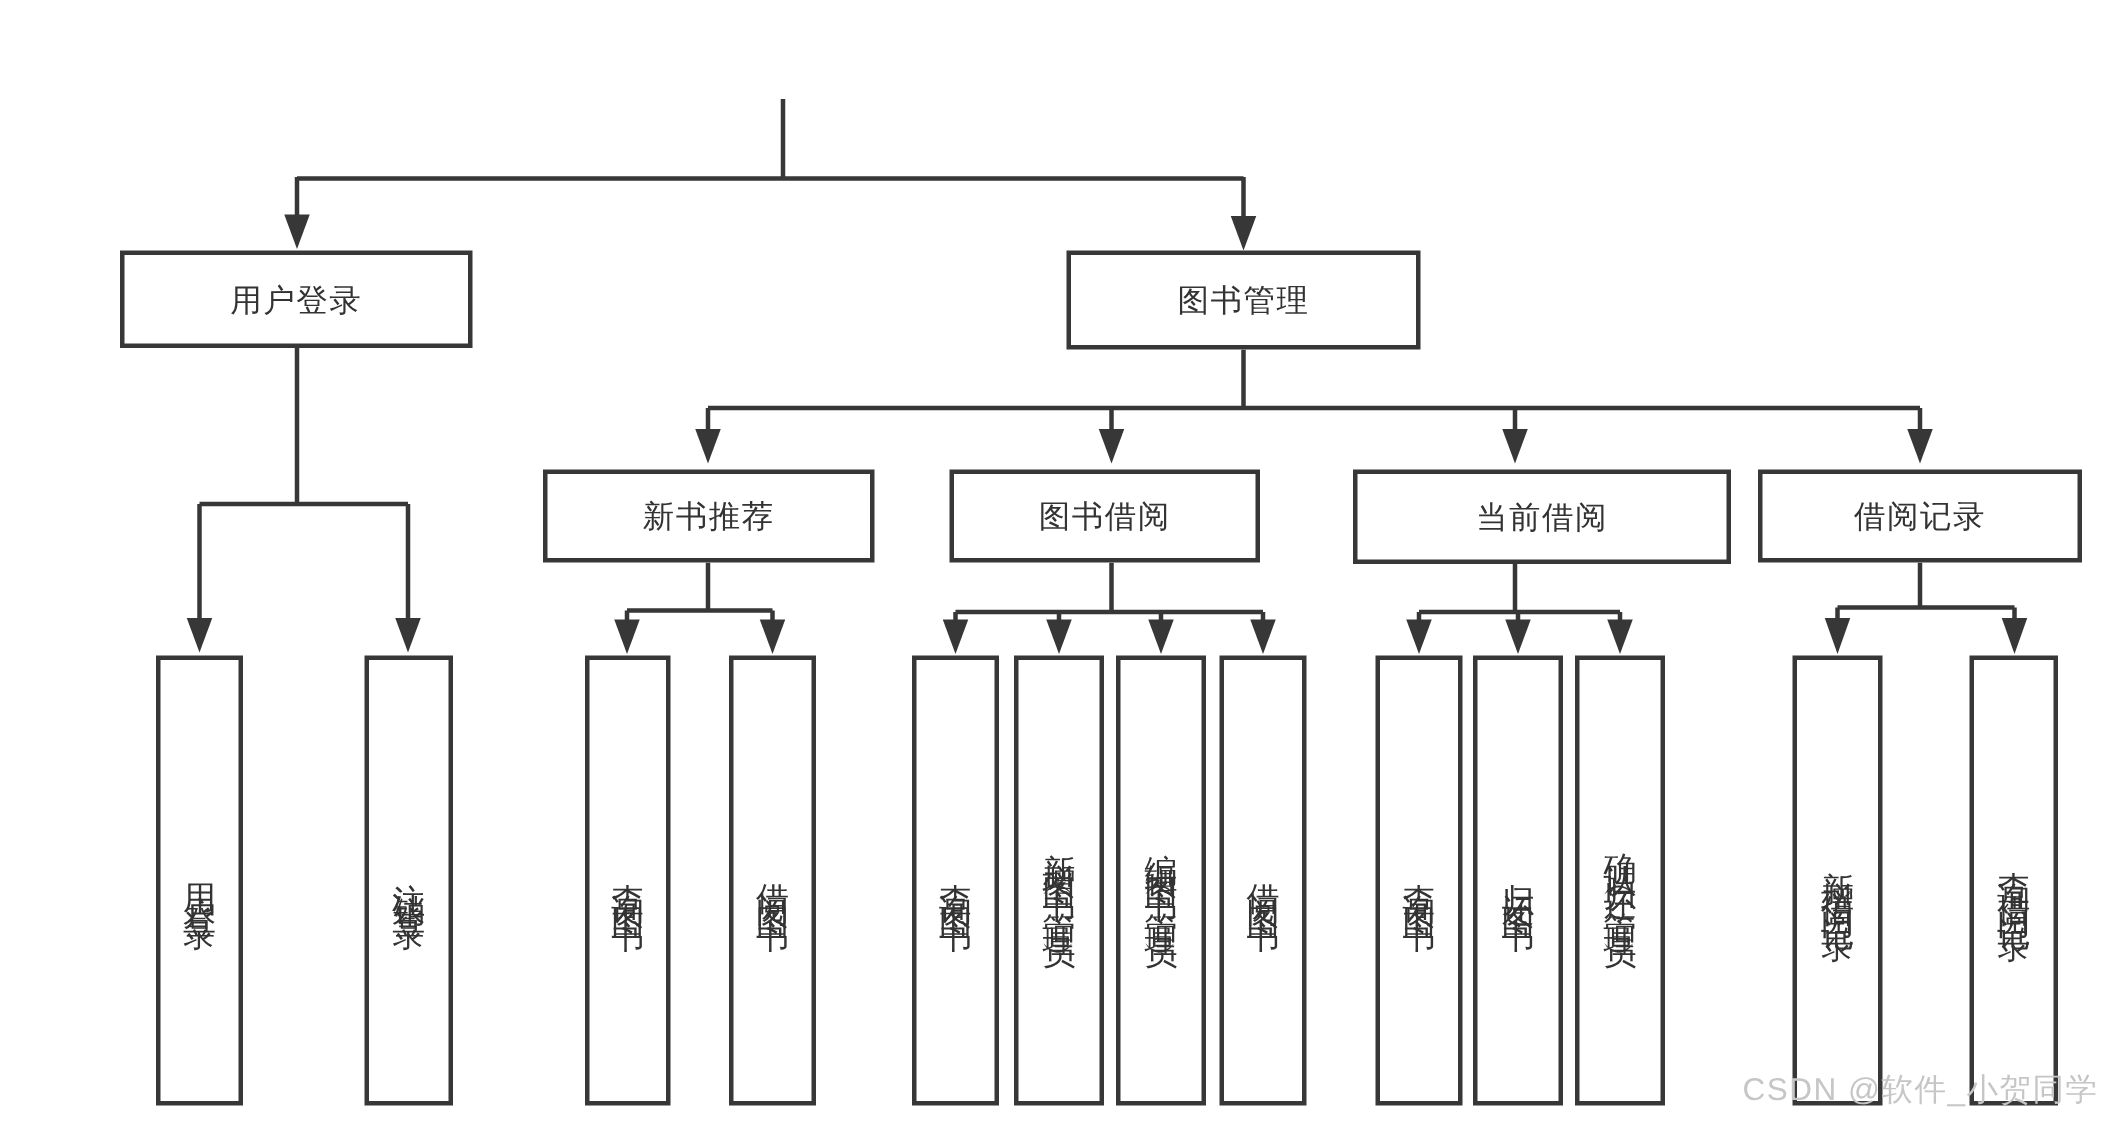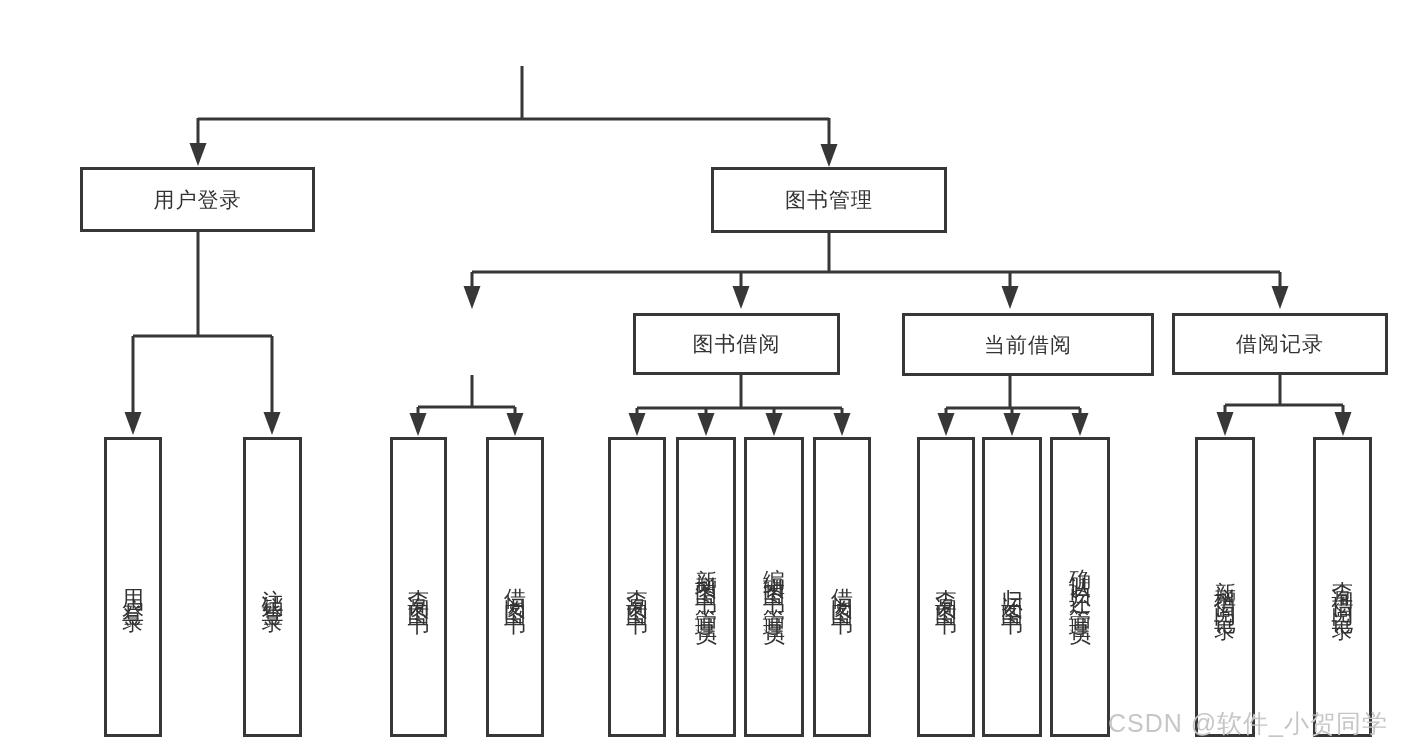--- a/index.html
+++ b/index.html
@@ -51,23 +51,23 @@
     writing-mode: vertical-rl;
     text-orientation: mixed;
     font-size: 22px;
     letter-spacing: 8px;
     line-height: 1;
     color: var(--text);
     white-space: nowrap;
   }
   .watermark {
     position: absolute;
-    right: 17px;
+    right: 6px;
     bottom: 7px;
-    font-size: 25px;
+    font-size: 21px;
     color: var(--watermark);
     letter-spacing: 1px;
     z-index: 5;
   }
 </style>
 </head>
 <body>
 
 <div id="canvas">
 
@@ -122,20 +122,23 @@
   </svg>
 
 
   <div class="hbox" style="left:80px; top:167px; width:235px; height:65px;">
     <span>用户登录</span>
   </div>
   <div class="hbox" style="left:711px; top:167px; width:236px; height:66px;">
     <span>图书管理</span>
   </div>
 
+  <div class="hbox" style="left:362px; top:313px; width:221px; height:62px;">
+    <span>新书推荐</span>
+  </div>
   <div class="hbox" style="left:633px; top:313px; width:207px; height:62px;">
     <span>图书借阅</span>
   </div>
   <div class="hbox" style="left:902px; top:313px; width:252px; height:63px;">
     <span>当前借阅</span>
   </div>
   <div class="hbox" style="left:1172px; top:313px; width:216px; height:62px;">
     <span>借阅记录</span>
   </div>
 

